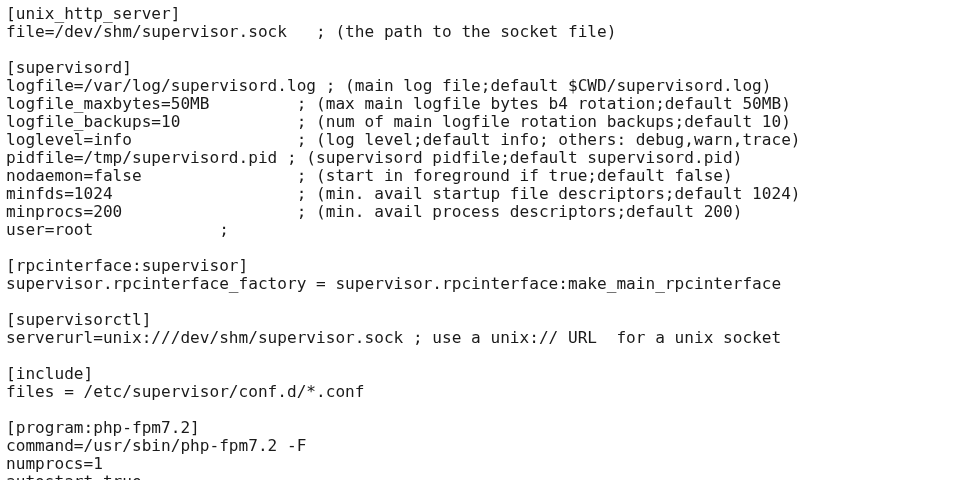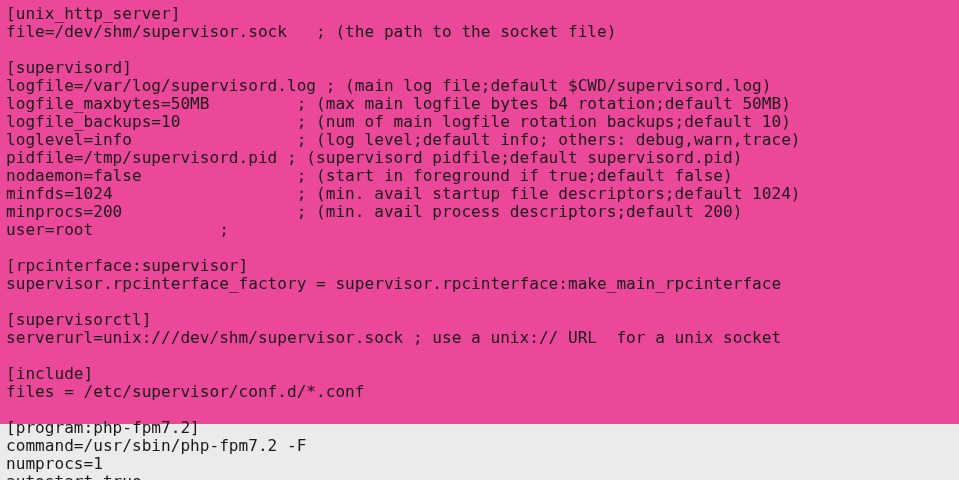--- a/index.html
+++ b/index.html
@@ -12,22 +12,22 @@
     width: 959px;
     height: 480px;
     overflow: hidden;
     font-family: "DejaVu Sans Mono", monospace;
   }
   #terminal {
     position: absolute;
     top: 0;
     left: 0;
     width: 959px;
-    height: 424px;
-    background: #ec4899;
+    height: 480px;
+    background: #ffffff;
     color: #1a1a1a;
     font-family: "DejaVu Sans Mono", monospace;
     font-size: 16.1px;
     line-height: 18px;
     padding: 5px 0 0 6px;
     box-sizing: border-box;
     white-space: pre;
     letter-spacing: 0;
     -webkit-font-smoothing: none;
     font-kerning: none;

